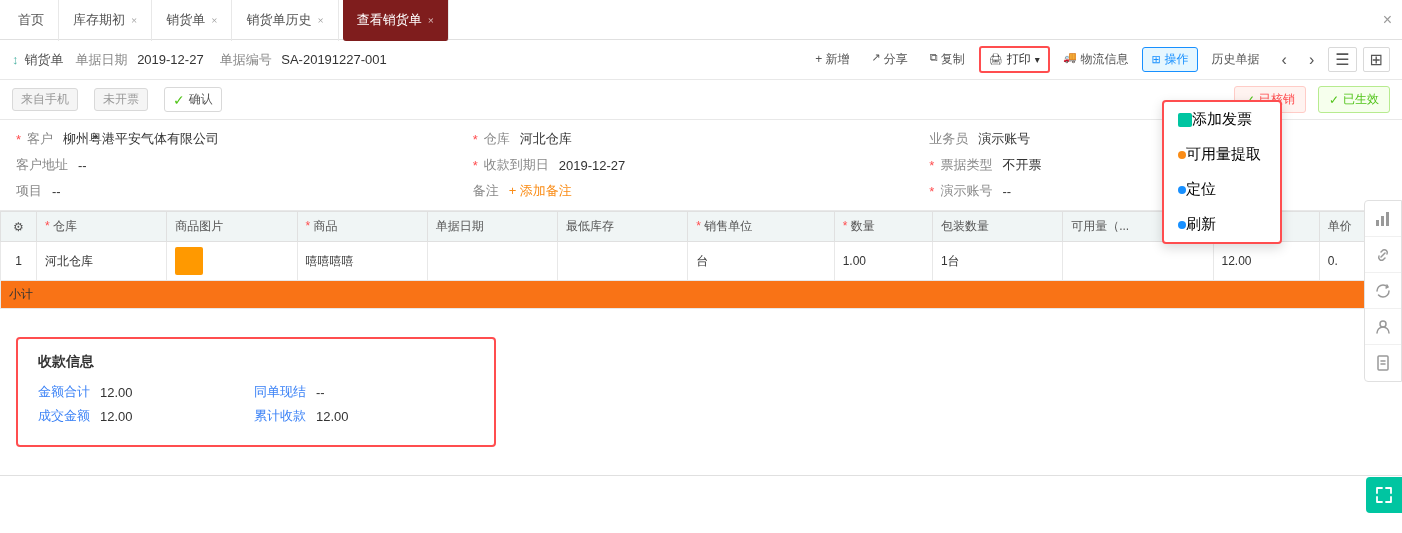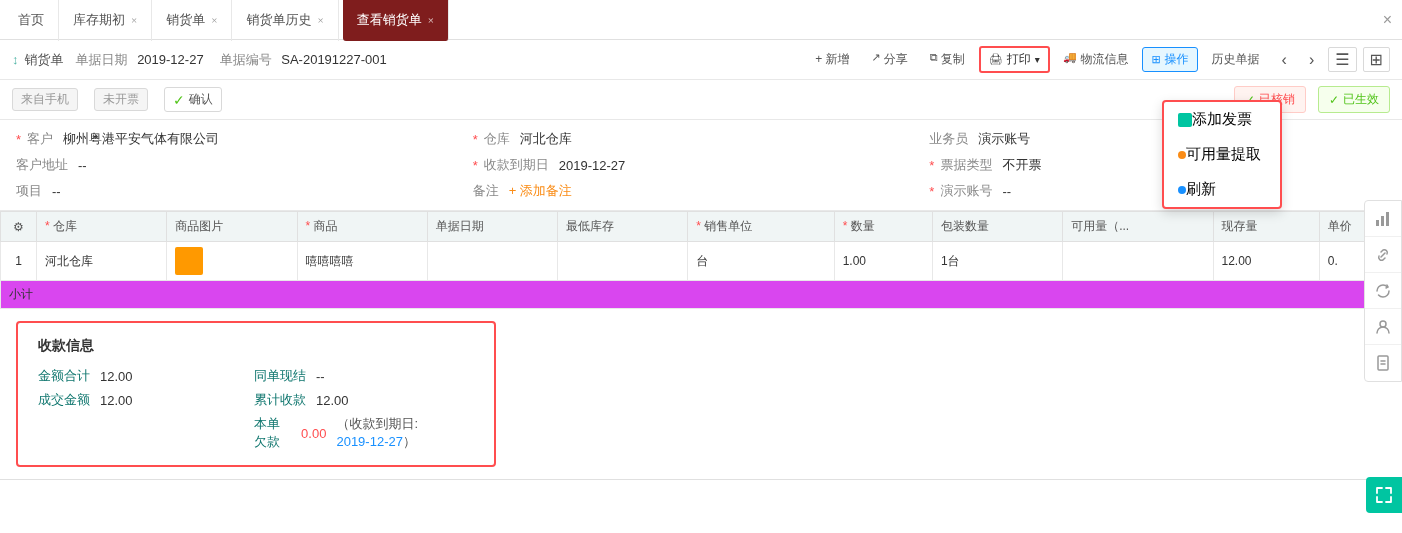--- a/index.html
+++ b/index.html
@@ -72,34 +72,34 @@
     table { width: 100%; border-collapse: collapse; font-size: 12px; }
     thead tr { background: #f0f5f5; }
     th {
       padding: 6px 8px; border: 1px solid #e0e0e0;
       text-align: left; font-weight: normal; color: #555;
       white-space: nowrap;
     }
     th .required { color: #ff4d4f; }
     td { padding: 5px 8px; border: 1px solid #e8e8e8; color: #333; white-space: nowrap; }
     tr.data-row { background: #fff; }
-    tr.subtotal-row { background: #d946ef; }
+    tr.subtotal-row { background: #f97316; }
     .td-icon { text-align: center; }
     .col-settings { width: 36px; text-align: center; }
 
     
-    .bottom-section { display: flex; padding: 12px 16px; }
+    .bottom-section { display: flex; padding: 28px 16px; }
     .payment-info {
       border: 2px solid #ff4d4f; border-radius: 4px;
       padding: 14px 20px; min-width: 480px;
     }
     .payment-title { font-size: 14px; font-weight: 600; margin-bottom: 12px; }
     .payment-grid { display: grid; grid-template-columns: 200px 200px; gap: 6px 16px; font-size: 13px; }
     .payment-item { display: flex; align-items: center; gap: 6px; }
-    .payment-label { color: #0f766e; }
+    .payment-label { color: #3b82f6; }
     .payment-value { color: #333; }
     .payment-value-red { color: #ff4d4f; }
 
     
     .right-sidebar {
       position: fixed; right: 0; top: 50%;
       transform: translateY(-50%);
       display: flex; flex-direction: column;
       background: #fff; border: 1px solid #e0e0e0;
       border-radius: 4px 0 0 4px;
@@ -356,38 +356,37 @@
           </div>
           <div class="payment-item">
             <span class="payment-label">成交金额</span>
             <span class="payment-value" style="margin-left:4px;">12.00</span>
           </div>
           <div class="payment-item">
             <span class="payment-label">累计收款</span>
             <span class="payment-value" style="margin-left:4px;">12.00</span>
           </div>
           <div></div>
-          <div class="payment-item">
-            <span class="payment-label">本单欠款</span>
-            <span class="payment-value-red" style="margin-left:4px;">0.00</span>
-            <span style="margin-left:4px;color:#555;">（<span>收款到期日</span>: <span style="color:#1890ff;">2019-12-27</span>）</span>
-          </div>
         </div>
       </div>
     </div>
   </div>
 
   <div class="dropdown-popup">
     <div class="dropdown-item">
       <span style="width:14px;height:14px;background:#00c5a1;border-radius:2px;display:inline-block;"></span>
       <span>添加发票</span>
     </div>
     <div class="dropdown-item">
       <span class="dot dot-orange"></span>
       <span>可用量提取</span>
+    </div>
+    <div class="dropdown-item">
+      <span class="dot dot-blue"></span>
+      <span>定位</span>
     </div>
     <div class="dropdown-item">
       <span class="dot dot-blue"></span>
       <span>刷新</span>
     </div>
   </div>
 
   <div class="right-sidebar" style="top:200px;transform:none;">
     <div class="sidebar-icon" title="chart">
       <svg width="18" height="18" viewBox="0 0 18 18" fill="none">

